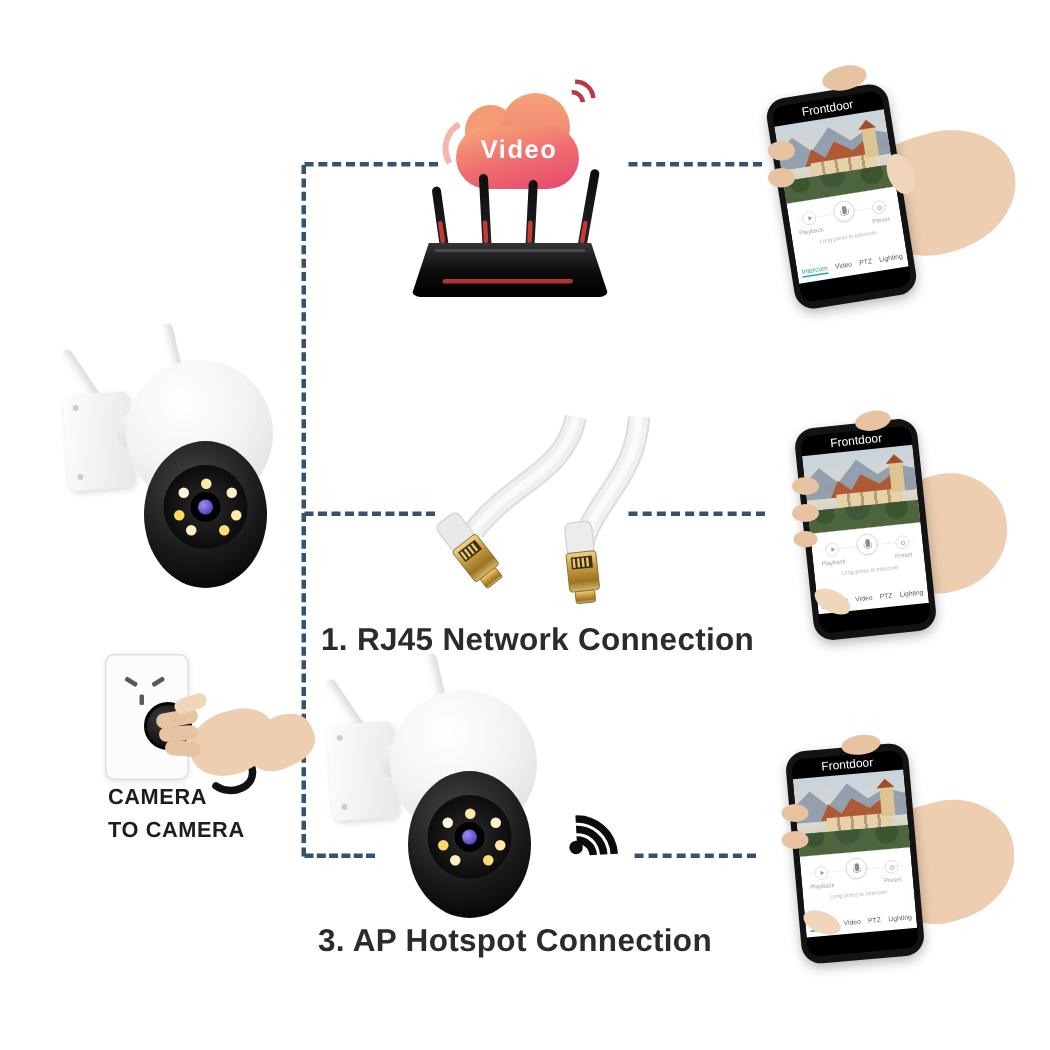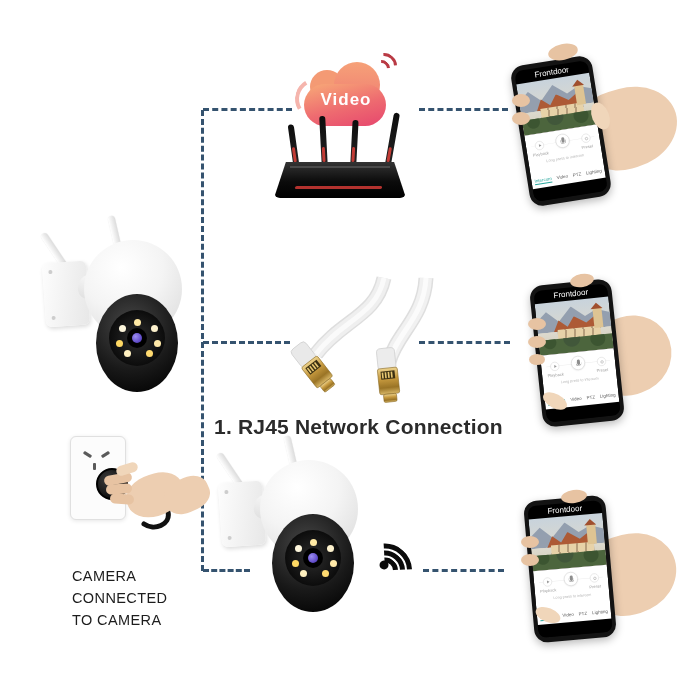--- a/index.html
+++ b/index.html
@@ -100,22 +100,22 @@
   .cable-svg{position:absolute;left:0;top:0;}
   .finger{position:absolute;background:var(--skin2);border-radius:6px;}
   .o-f1{left:42px;top:42px;width:28px;height:10px;transform:rotate(-10deg);}
   .o-f2{left:44px;top:52px;width:26px;height:10px;transform:rotate(-4deg);}
   .o-f3{left:48px;top:62px;width:24px;height:10px;transform:rotate(4deg);}
   .o-thumb{left:54px;top:32px;width:22px;height:10px;background:#f0d6ba;transform:rotate(-18deg);}
   .o-palm{position:absolute;left:64px;top:42px;width:58px;height:42px;background:var(--skin);
           border-radius:50% 42% 55% 46%;transform:rotate(-16deg);}
   .o-wrist{position:absolute;left:102px;top:46px;width:46px;height:34px;background:var(--skin);
           border-radius:42%;transform:rotate(-24deg);}
-  .power-note{position:absolute;left:72px;top:522px;font-size:14.5px;font-weight:400;color:#1d1d1d;
-          line-height:1.5;letter-spacing:.4px;margin-top:44px;}
+  .power-note{position:absolute;left:72px;top:522px;font-size:14.5px;font-weight:700;color:#1d1d1d;
+          line-height:1.5;letter-spacing:.4px;}
 
   
   .phone-group{position:absolute;width:185px;height:200px;}
   .hand-part{position:absolute;background:var(--skin);border-radius:50%;}
   .palm{z-index:1;border-radius:46% 54% 58% 48%;}
   .fing{z-index:3;background:var(--skin2);}
   .thumb{z-index:3;background:#f0d6ba;}
   .phone{position:absolute;z-index:2;width:82px;height:142px;background:#131313;border-radius:13px;
          padding:5px 4px;box-sizing:border-box;box-shadow:0 3px 8px rgba(0,0,0,.28);}
   .phone-screen{width:100%;height:100%;background:#000;border-radius:8px;overflow:hidden;
@@ -255,21 +255,20 @@
     <div class="o-palm"></div>
     <div class="o-wrist"></div>
     <div class="plug"></div>
     <div class="finger o-f1"></div>
     <div class="finger o-f2"></div>
     <div class="finger o-f3"></div>
     <div class="finger o-thumb"></div>
   </div>
   <div class="power-note">
     <div>CAMERA</div>
-    <div>CONNECTED</div>
     <div>TO CAMERA</div>
   </div>
 
   <div class="camera" style="left:214px;top:452px;">
     <div class="cam-ant a"></div>
     <div class="cam-ant b"></div>
     <div class="cam-bracket"></div>
     <div class="cam-arm"></div>
     <div class="cam-dome"></div>
     <div class="cam-face">
@@ -279,20 +278,21 @@
       </div>
     </div>
   </div>
   <div class="hotspot">
     <div class="warc warc1"></div>
     <div class="warc warc2"></div>
     <div class="warc warc3"></div>
     <div class="wdot"></div>
   </div>
 
+  <div class="step-label" style="left:212px;top:616px;">3. AP Hotspot Connection</div>
 
   <div class="phone-group" style="left:500px;top:36px;">
     <div class="hand-part palm" style="left:78px;top:52px;width:100px;height:80px;transform:rotate(-16deg);"></div>
     <div class="phone" style="left:20px;top:24px;transform:rotate(-9deg);">
       <div class="phone-screen">
         <div class="ph-header"><span>Frontdoor</span></div>
         <div class="ph-photo">
           <div class="mtn"></div>
           <div class="roof"></div>
           <div class="wall"></div>

